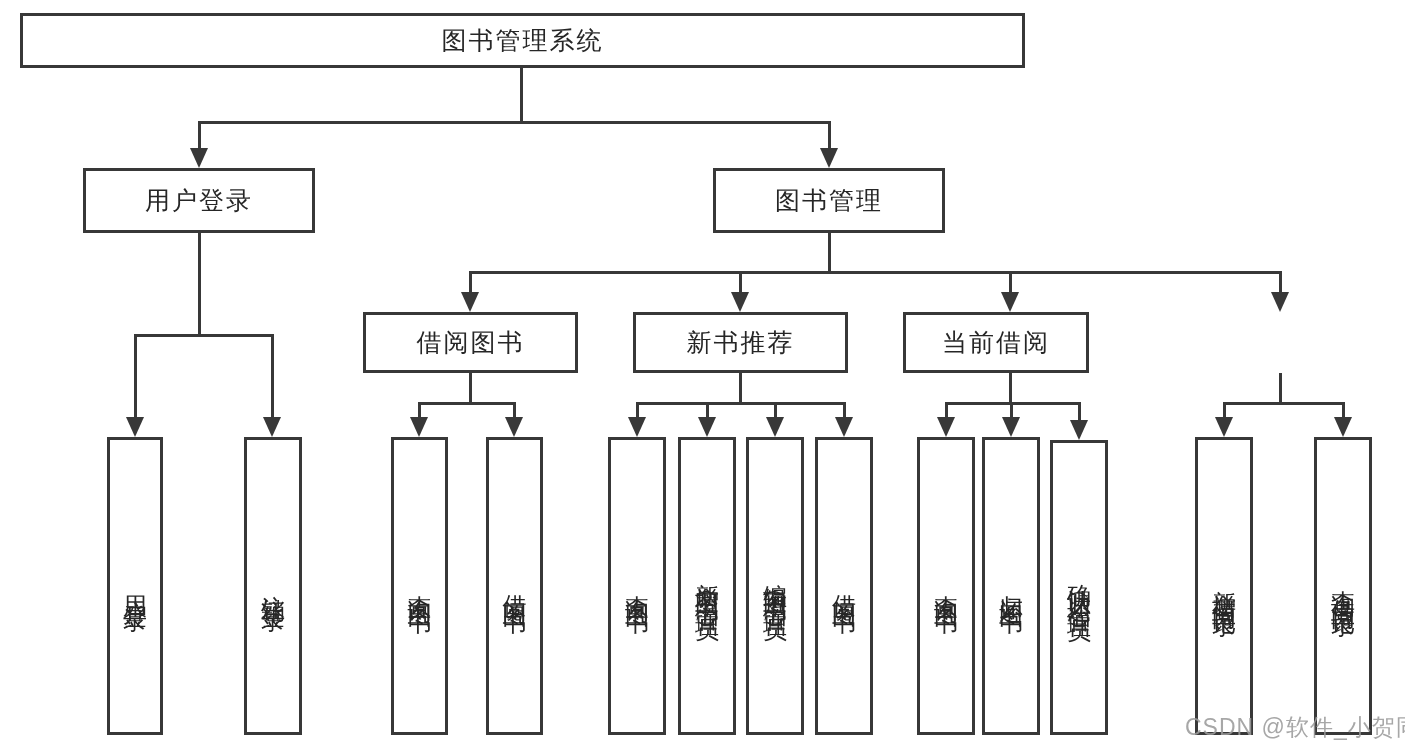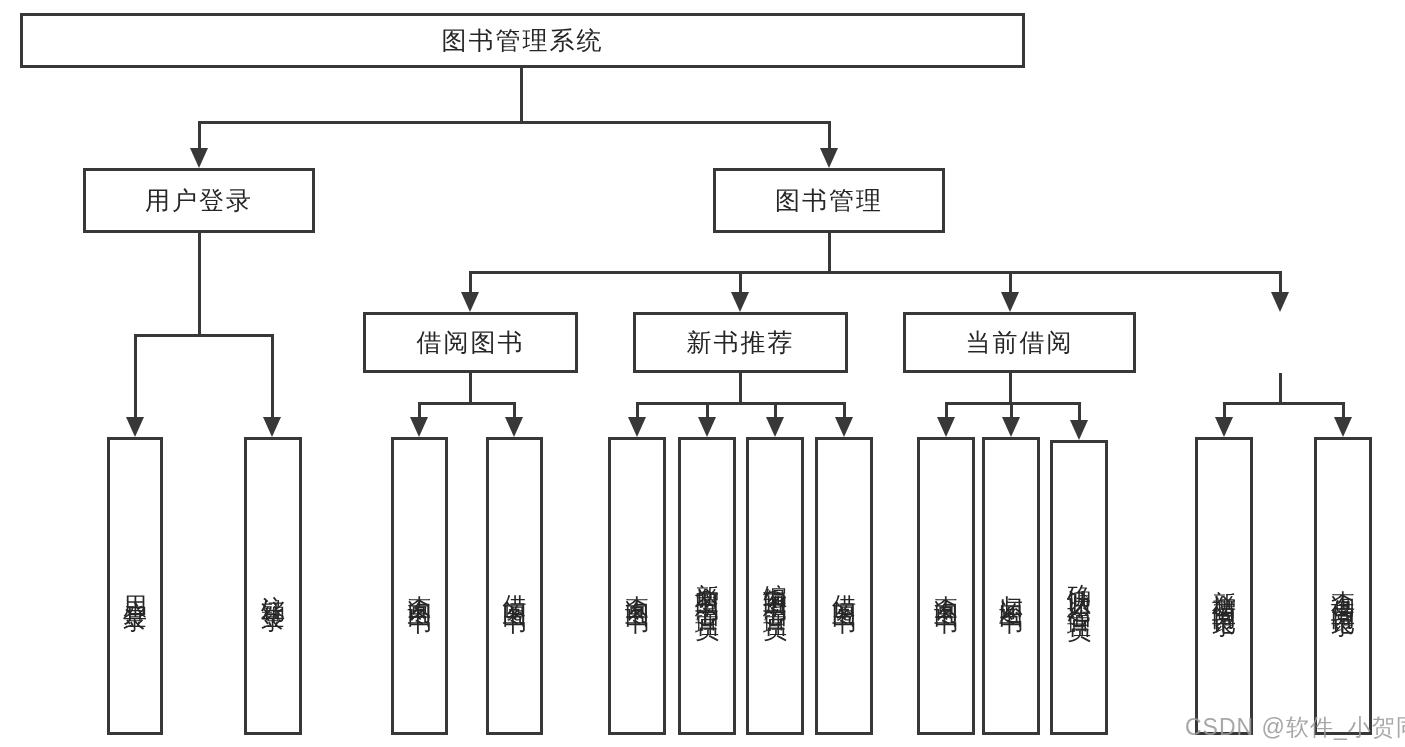--- a/index.html
+++ b/index.html
@@ -80,21 +80,21 @@
   <div class="box" style="left:20px;top:13px;width:1005px;height:55px;font-family:Liberation Mono, monospace;">图书管理系统</div>
 
   <div class="box" style="left:83px;top:168px;width:232px;height:65px;">用户登录</div>
 
   <div class="box" style="left:713px;top:168px;width:232px;height:65px;">图书管理</div>
 
   <div class="box" style="left:363px;top:312px;width:215px;height:61px;">借阅图书</div>
 
   <div class="box" style="left:633px;top:312px;width:215px;height:61px;">新书推荐</div>
 
-  <div class="box" style="left:903px;top:312px;width:233px;height:61px;">当前借阅</div>
+  <div class="box" style="left:903px;top:312px;width:186px;height:61px;">当前借阅</div>
 
 
   <div class="box leaf" style="left:107px;top:437px;width:56px;height:298px;">用户登录</div>
 
   <div class="box leaf" style="left:244px;top:437px;width:58px;height:298px;">注销登录</div>
 
   <div class="box leaf" style="left:391px;top:437px;width:57px;height:298px;">查询图书</div>
 
   <div class="box leaf" style="left:486px;top:437px;width:57px;height:298px;">借阅图书</div>
 

